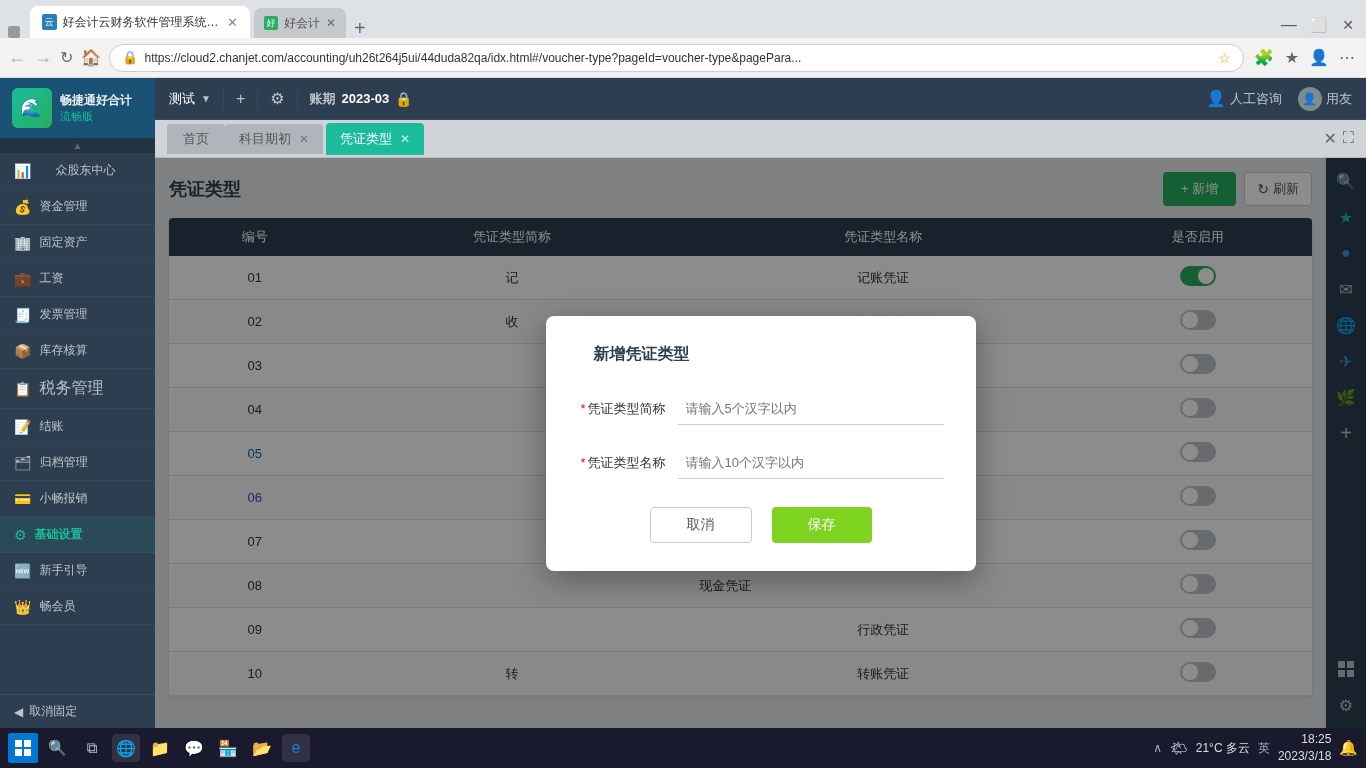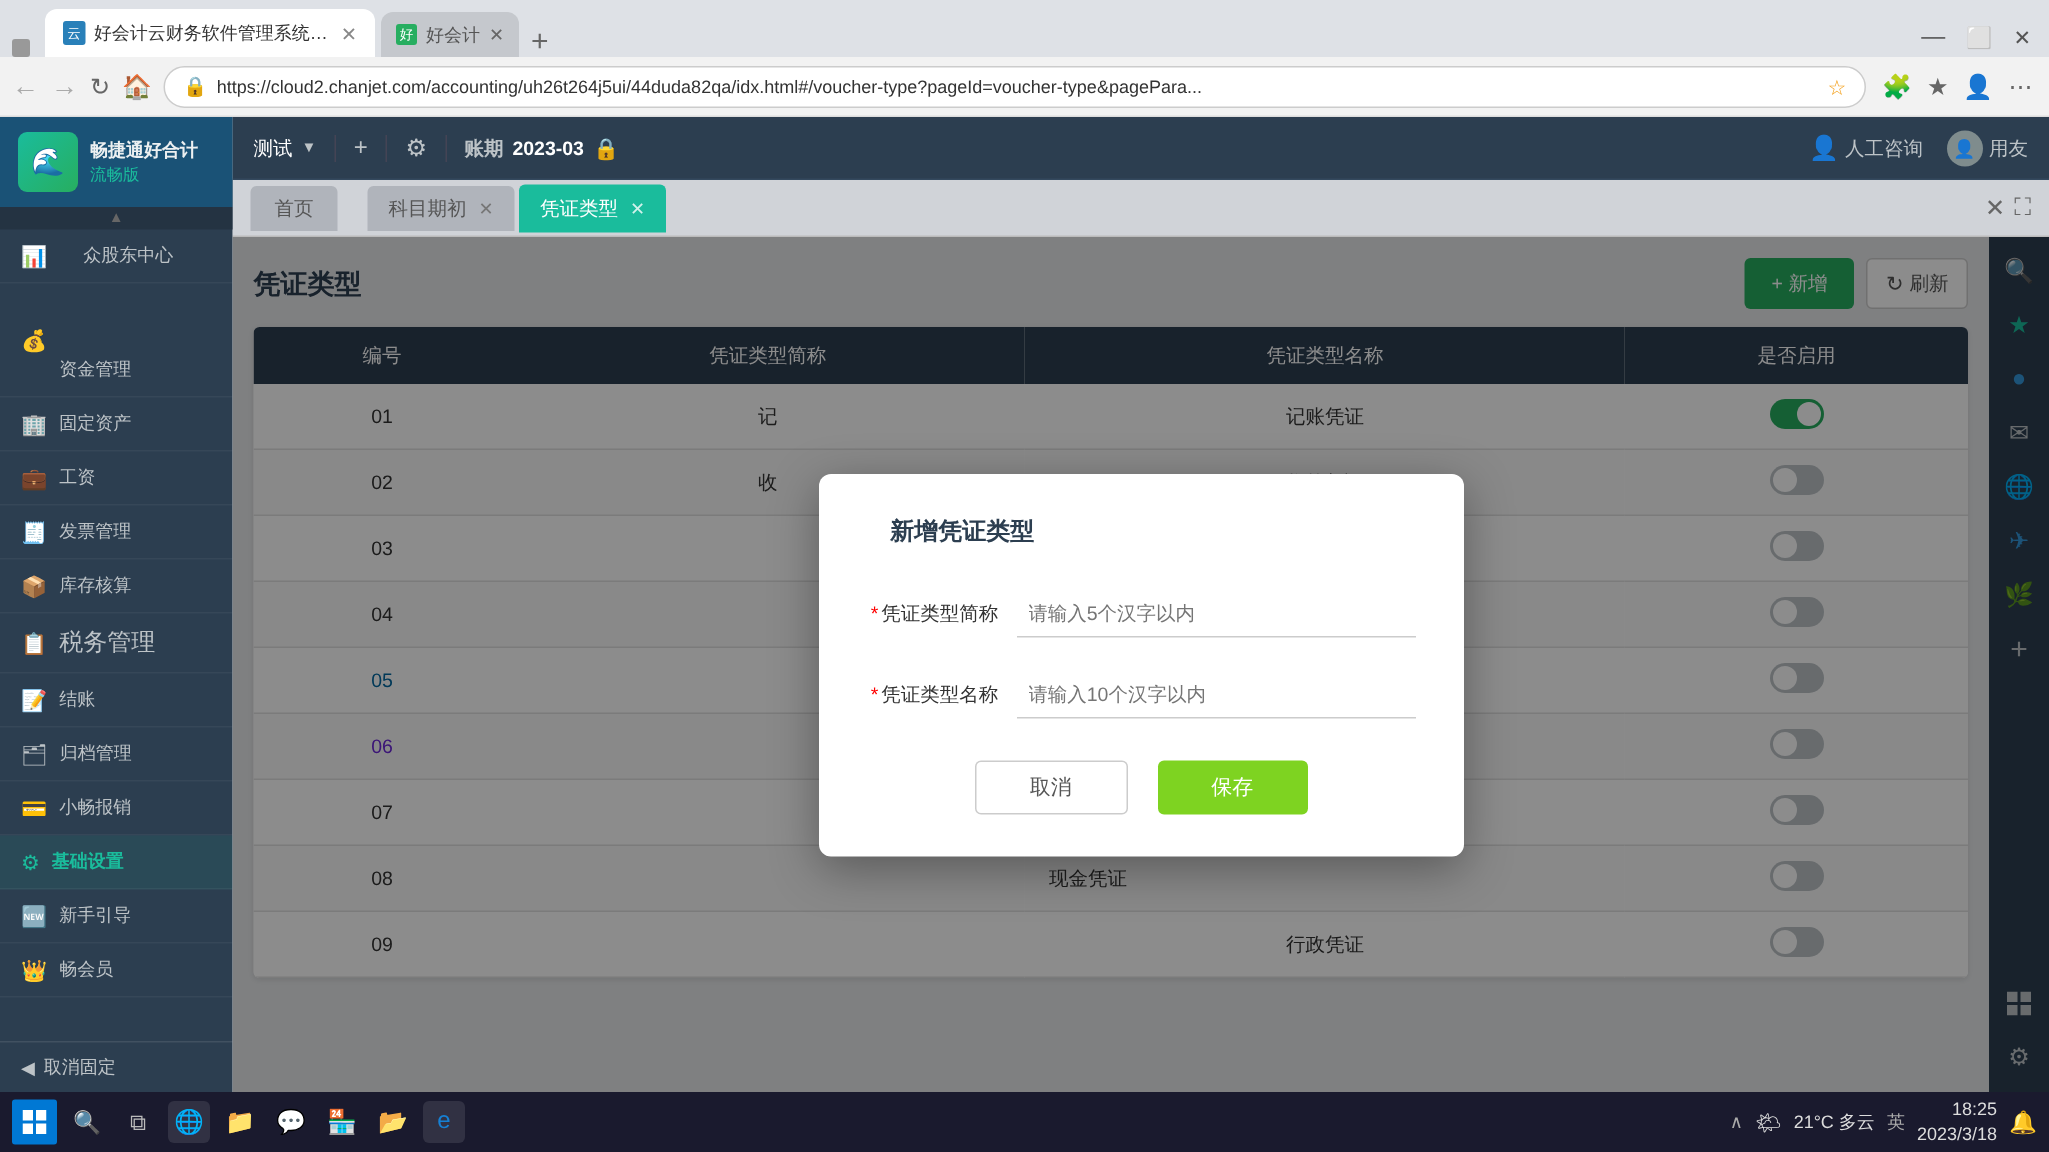--- a/index.html
+++ b/index.html
@@ -68,21 +68,21 @@
 
     <div style="text-align:center;color:#666;font-size:10px;padding:2px 0;background:#243342;">▲</div>
 
     <div style="flex:1;overflow:hidden;">
       <div style="display:flex;align-items:center;padding:9px 14px;gap:8px;cursor:pointer;color:#bdc3c7;font-size:13px;border-bottom:1px solid rgba(255,255,255,0.05);">
         <span style="font-size:14px;">📊</span>
         <span style="font-size:12px;margin-left:16px;">众股东中心</span>
       </div>
       <div style="display:flex;align-items:center;padding:9px 14px;gap:8px;cursor:pointer;color:#bdc3c7;font-size:13px;border-bottom:1px solid rgba(255,255,255,0.05);">
         <span style="font-size:14px;">💰</span>
-        <span style="font-size:12px;margin-top:40px;">资金管理</span>
+        <span style="font-size:12px;">资金管理</span>
       </div>
       <div style="display:flex;align-items:center;padding:9px 14px;gap:8px;cursor:pointer;color:#bdc3c7;font-size:13px;border-bottom:1px solid rgba(255,255,255,0.05);">
         <span style="font-size:14px;">🏢</span>
         <span style="font-size:12px;">固定资产</span>
       </div>
       <div style="display:flex;align-items:center;padding:9px 14px;gap:8px;cursor:pointer;color:#bdc3c7;font-size:13px;border-bottom:1px solid rgba(255,255,255,0.05);">
         <span style="font-size:14px;">💼</span>
         <span style="font-size:12px;">工资</span>
       </div>
       <div style="display:flex;align-items:center;padding:9px 14px;gap:8px;cursor:pointer;color:#bdc3c7;font-size:13px;border-bottom:1px solid rgba(255,255,255,0.05);">
@@ -152,21 +152,21 @@
           <span>人工咨询</span>
         </div>
         <div style="display:flex;align-items:center;gap:4px;color:#bdc3c7;font-size:13px;cursor:pointer;">
           <div style="width:24px;height:24px;border-radius:50%;background:#7f8c8d;display:flex;align-items:center;justify-content:center;color:white;font-size:12px;">👤</div>
           <span>用友</span>
         </div>
       </div>
     </div>
 
     <div style="display:flex;align-items:center;background:#d0d3d8;padding:0 12px;height:38px;border-bottom:1px solid #bbb;flex-shrink:0;">
-      <div style="display:flex;align-items:center;padding:0 16px;height:30px;font-size:13px;cursor:pointer;background:#b0b4bb;color:#555;border-radius:4px 4px 0 0;margin-right:20px;">
+      <div style="display:flex;align-items:center;padding:0 16px;height:30px;font-size:13px;cursor:pointer;background:#b0b4bb;color:#555;border-radius:4px 4px 0 0;margin-right:0;">
         <span>首页</span>
       </div>
       <div style="display:flex;align-items:center;padding:0 14px;height:30px;font-size:13px;cursor:pointer;background:#b0b4bb;color:#555;border-radius:4px 4px 0 0;margin-right:3px;gap:8px;">
         <span>科目期初</span>
         <span style="font-size:12px;color:#777;">✕</span>
       </div>
       <div style="display:flex;align-items:center;padding:0 14px;height:32px;font-size:13px;cursor:pointer;background:#1abc9c;color:white;border-radius:4px 4px 0 0;margin-right:3px;gap:8px;">
         <span>凭证类型</span>
         <span style="font-size:12px;color:rgba(255,255,255,0.8);">✕</span>
       </div>
@@ -279,20 +279,30 @@
       <td style="padding:10px 16px;text-align:center;">
         <div style="width:36px;height:20px;border-radius:10px;display:inline-flex;align-items:center;position:relative;cursor:pointer;background:#bdc3c7;">
           <div style="width:16px;height:16px;border-radius:50%;background:white;position:absolute;left:2px;transition:left 0.2s;"></div>
         </div>
       </td>
     </tr>
                 <tr style="border-bottom: 1px solid rgb(224, 224, 224); background: white;">
       <td style="padding:10px 16px;text-align:center;font-size:13px;color:#333;">09</td>
       <td style="padding:10px 16px;text-align:center;font-size:13px;color:#333;"></td>
       <td style="padding:10px 16px;text-align:center;font-size:13px;color:#333;">行政凭证</td>
+      <td style="padding:10px 16px;text-align:center;">
+        <div style="width:36px;height:20px;border-radius:10px;display:inline-flex;align-items:center;position:relative;cursor:pointer;background:#bdc3c7;">
+          <div style="width:16px;height:16px;border-radius:50%;background:white;position:absolute;left:2px;transition:left 0.2s;"></div>
+        </div>
+      </td>
+    </tr>
+                <tr style="border-bottom: 1px solid rgb(224, 224, 224); background: rgb(250, 250, 250);">
+      <td style="padding:10px 16px;text-align:center;font-size:13px;color:#333;">10</td>
+      <td style="padding:10px 16px;text-align:center;font-size:13px;color:#333;">转</td>
+      <td style="padding:10px 16px;text-align:center;font-size:13px;color:#333;">转账凭证</td>
       <td style="padding:10px 16px;text-align:center;">
         <div style="width:36px;height:20px;border-radius:10px;display:inline-flex;align-items:center;position:relative;cursor:pointer;background:#bdc3c7;">
           <div style="width:16px;height:16px;border-radius:50%;background:white;position:absolute;left:2px;transition:left 0.2s;"></div>
         </div>
       </td>
     </tr>
               </tbody>
           </table>
         </div>
       </div>

